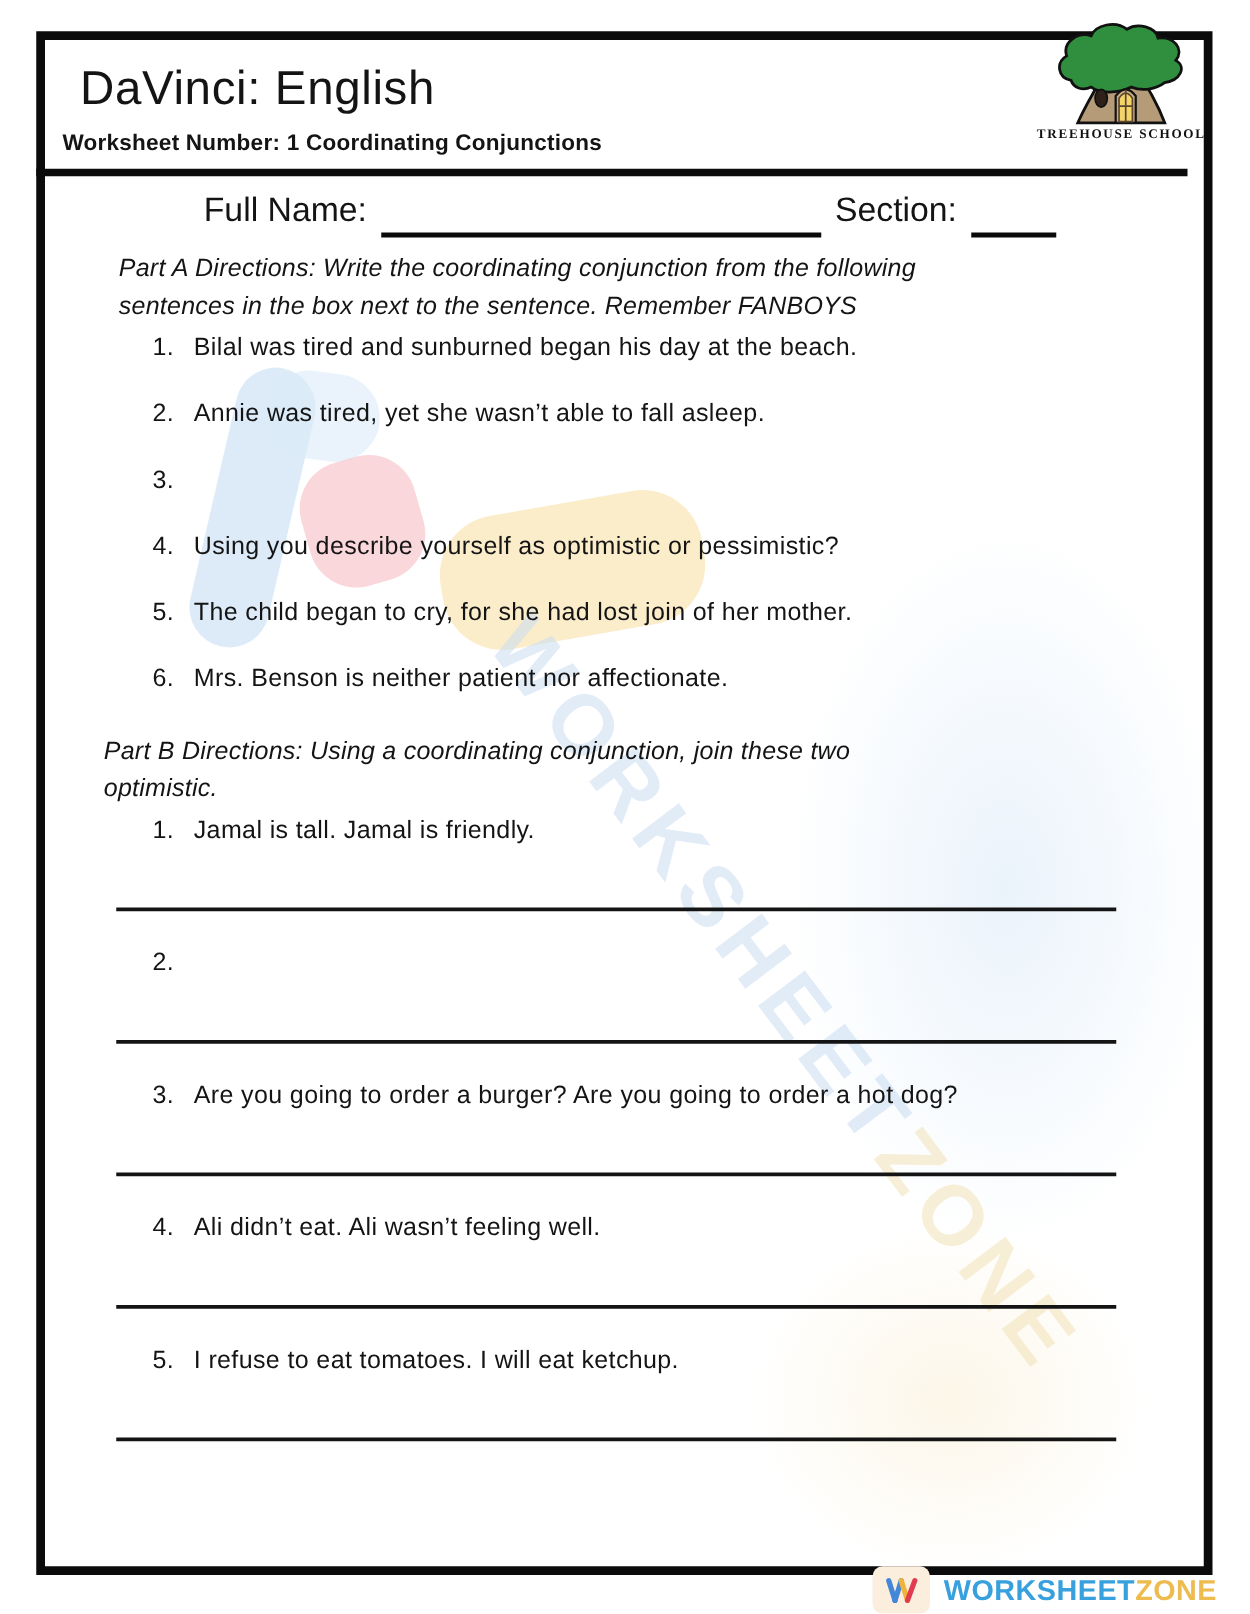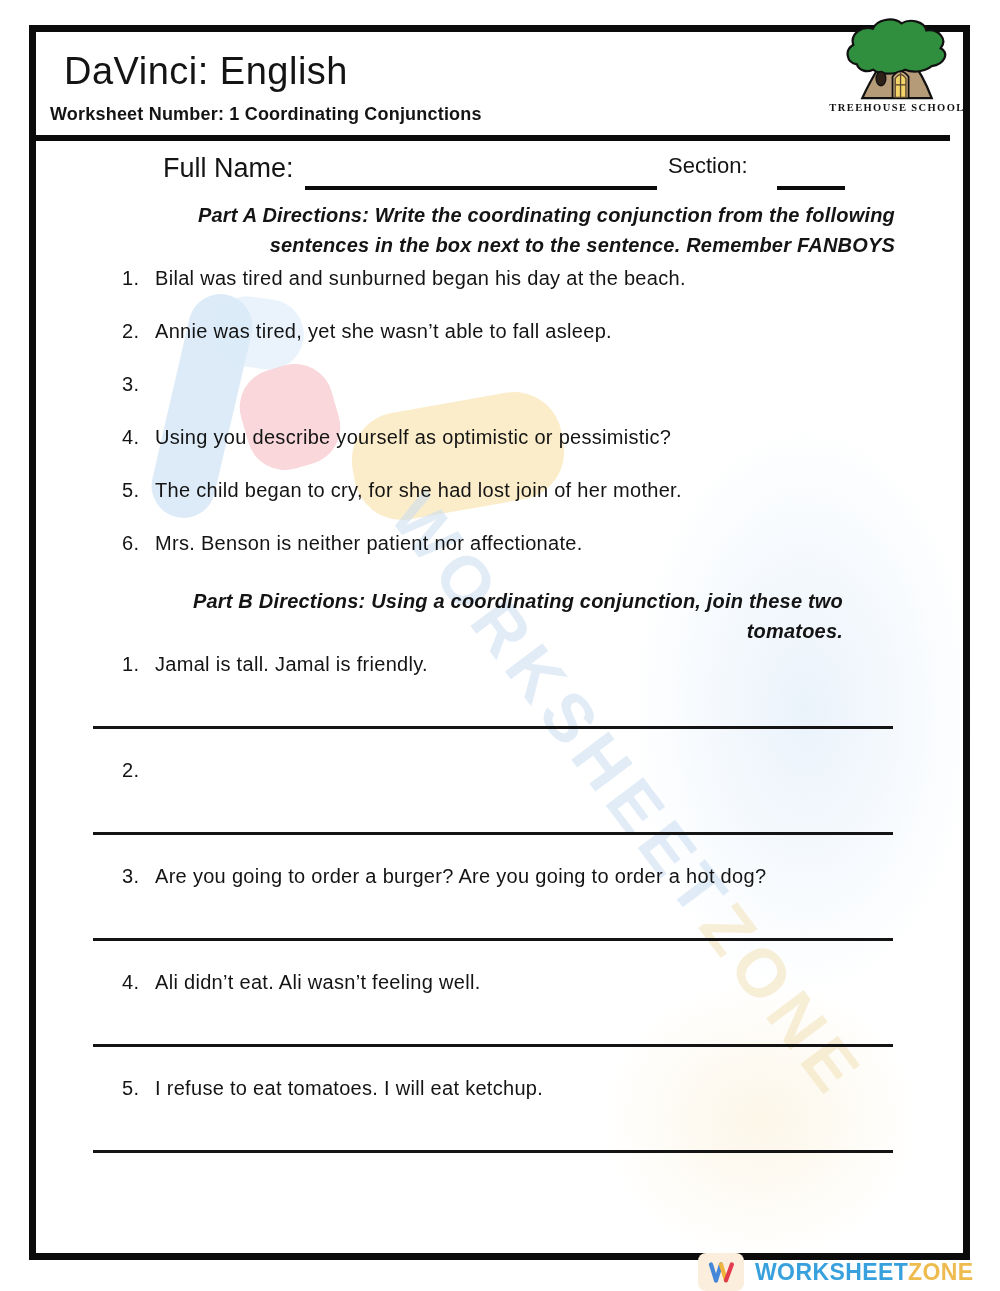--- a/index.html
+++ b/index.html
@@ -31,25 +31,25 @@
   
   .content{position:absolute;inset:0;z-index:3;}
   .abs{position:absolute;}
   .title{left:64px;top:50px;font-size:38px;font-weight:normal;letter-spacing:.5px;}
   .subtitle{left:50px;top:104px;font-size:18px;font-weight:bold;letter-spacing:.2px;}
   .title-rule{left:29px;top:135px;width:921px;height:6px;background:#0b0b0b;}
   .logo{left:826px;top:18px;width:142px;text-align:center;}
   .logo svg{display:block;margin:0 auto;}
   .school-name{font-family:"Liberation Serif", serif;font-weight:bold;font-size:10.5px;letter-spacing:1.4px;margin-top:2px;color:#111;}
   .name-label{left:163px;top:153px;font-size:27px;}
-  .section-label{left:668px;top:153px;font-size:22px;text-align:center;}
+  .section-label{left:668px;top:153px;font-size:27px;text-align:center;}
   .blank{position:absolute;border-top:4px solid #0b0b0b;height:0;}
   .name-blank{left:305px;top:186px;width:352px;}
   .section-blank{left:777px;top:186px;width:68px;}
-  .directions{font-size:20px;font-weight:bold;font-style:italic;line-height:30px;letter-spacing:.2px;text-align:right;}
+  .directions{font-size:20px;font-weight:normal;font-style:italic;line-height:30px;letter-spacing:.2px;}
   .dir-a{left:95px;top:200px;width:800px;}
   .dir-b{left:83px;top:586px;width:760px;}
   .list{left:122px;}
   .list-a{top:266px;}
   .list-b{top:652px;}
   .li-row{display:flex;font-size:20px;line-height:24px;letter-spacing:.3px;}
   .li-num{width:33px;flex:0 0 33px;}
   .list-a .li-row{margin-bottom:29px;}
   .pb-item{position:relative;height:103px;margin-bottom:3px;}
   .answer-line{position:absolute;left:-29px;top:74px;width:800px;border-top:3px solid #141414;height:0;}
@@ -130,21 +130,21 @@
         <span class="li-text">The child began to cry, for she had lost join of her mother.</span>
       </div>
       <div class="li-row">
         <span class="li-num">6.</span>
         <span class="li-text">Mrs. Benson is neither patient nor affectionate.</span>
       </div>
     </div>
 
     <div class="abs directions dir-b">
       <div>Part B Directions: Using a coordinating conjunction, join these two</div>
-      <div>tomatoes.</div>
+      <div>optimistic.</div>
     </div>
 
     <div class="abs list list-b">
       <div class="pb-item">
         <div class="li-row">
           <span class="li-num">1.</span>
           <span class="li-text">Jamal is tall. Jamal is friendly.</span>
         </div>
         <div class="answer-line"></div>
       </div>

